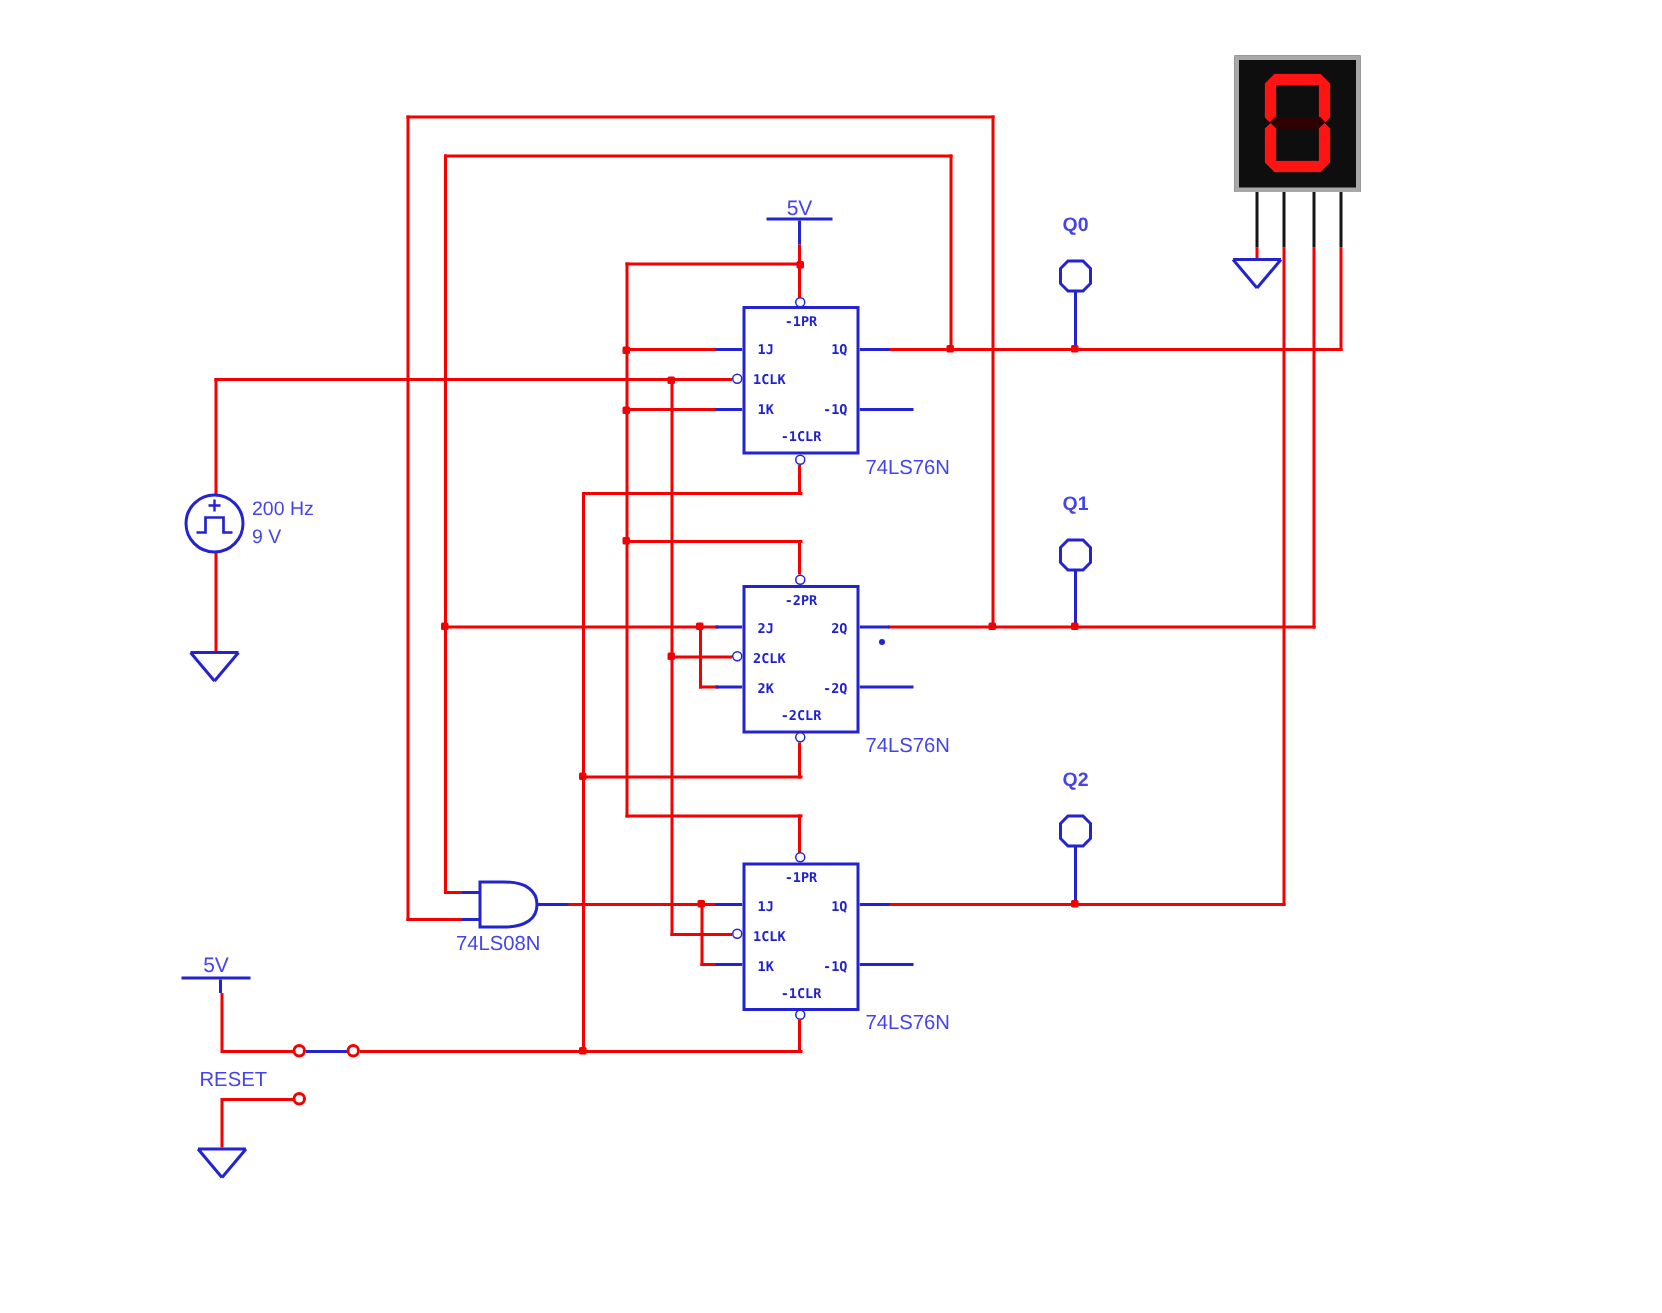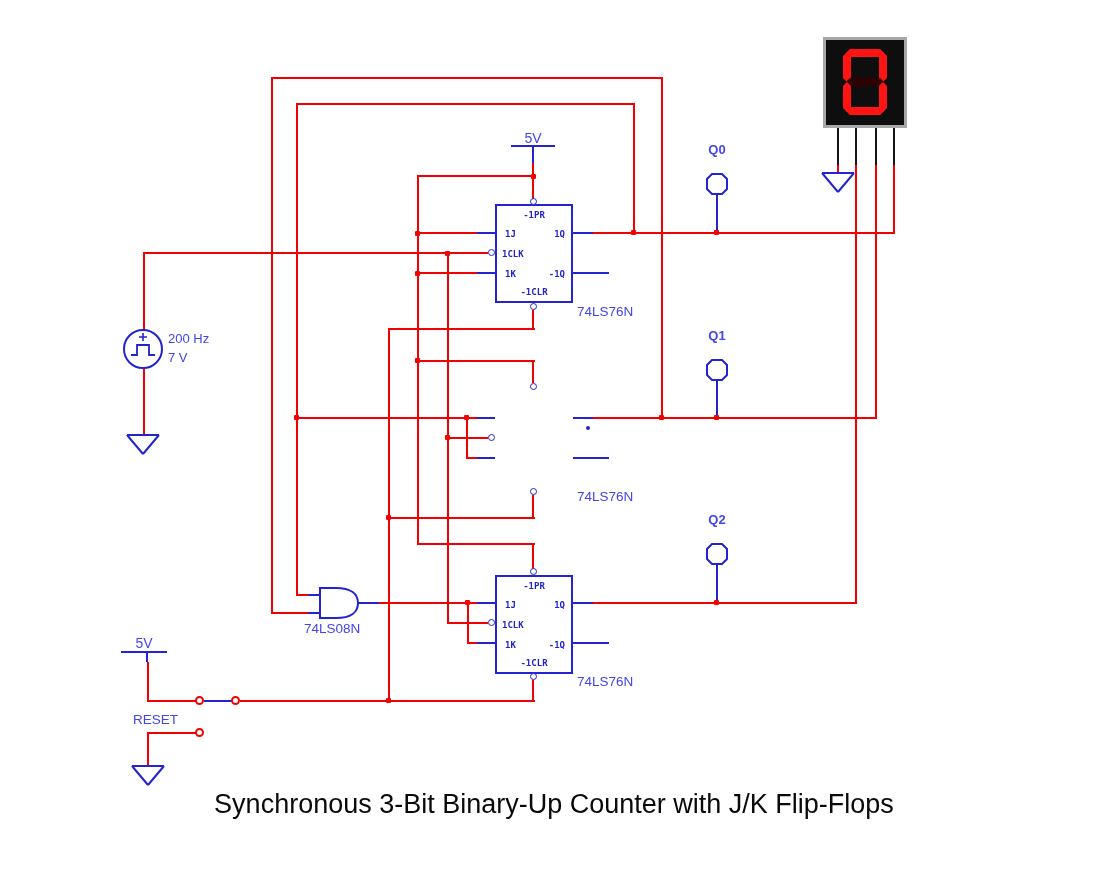--- a/index.html
+++ b/index.html
@@ -145,20 +145,29 @@
     <span class="pin" style="left:8px;top:63px">1K</span>
     <span class="pin ctr" style="bottom:4px">-1CLR</span>
     <span class="pin" style="right:6px;top:23px">1Q</span>
     <span class="pin" style="right:6px;top:63px">-1Q</span>
   </div>
   <div class="bub" style="left:530px;top:198px"></div>
   <div class="bub" style="left:530px;top:303px"></div>
   <div class="bub" style="left:488px;top:249px"></div>
   <div class="lbl big" style="left:577px;top:304px">74LS76N</div>
 
+  <div class="ff" style="left:495px;top:390px">
+    <span class="pin ctr" style="top:4px">-2PR</span>
+    <span class="pin" style="left:8px;top:23px">2J</span>
+    <span class="pin" style="left:5px;top:43px">2CLK</span>
+    <span class="pin" style="left:8px;top:63px">2K</span>
+    <span class="pin ctr" style="bottom:4px">-2CLR</span>
+    <span class="pin" style="right:6px;top:23px">2Q</span>
+    <span class="pin" style="right:6px;top:63px">-2Q</span>
+  </div>
   <div class="bub" style="left:530px;top:383px"></div>
   <div class="bub" style="left:530px;top:488px"></div>
   <div class="bub" style="left:488px;top:434px"></div>
   <div class="lbl big" style="left:577px;top:489px">74LS76N</div>
   <div class="straydot" style="left:586px;top:426px"></div>
 
   <div class="ff" style="left:495px;top:575px">
     <span class="pin ctr" style="top:4px">-1PR</span>
     <span class="pin" style="left:8px;top:23px">1J</span>
     <span class="pin" style="left:5px;top:43px">1CLK</span>
@@ -176,21 +185,21 @@
     <path d="M14 4 H30 C45 4 52 10 52 19 C52 28 45 34 30 34 H14 Z" fill="#fff" stroke="#2323cf" stroke-width="2"></path>
   </svg>
   <div class="lbl big" style="left:304px;top:621px">74LS08N</div>
 
   <svg style="left:122px;top:328px" width="44" height="44" viewBox="0 0 44 44">
     <circle cx="21" cy="21" r="19" fill="#fff" stroke="#2323cf" stroke-width="2"></circle>
     <path d="M21 5 V13 M17 9 H25" stroke="#2323cf" stroke-width="1.6" fill="none"></path>
     <path d="M9 27 H15 V17 H27 V27 H33" stroke="#2323cf" stroke-width="1.8" fill="none"></path>
   </svg>
   <div class="lbl" style="left:168px;top:331px">200 Hz</div>
-  <div class="lbl" style="left:168px;top:350px">7 V</div>
+  <div class="lbl" style="left:168px;top:350px">9 V</div>
 
   <svg style="left:125px;top:433px" width="36" height="24" viewBox="0 0 36 24">
     <path d="M2 2 H34 M2 2 L18 21 M34 2 L18 21" stroke="#2323cf" stroke-width="2" fill="none"></path>
   </svg>
   <svg style="left:130px;top:764px" width="36" height="24" viewBox="0 0 36 24">
     <path d="M2 2 H34 M2 2 L18 21 M34 2 L18 21" stroke="#2323cf" stroke-width="2" fill="none"></path>
   </svg>
   <svg style="left:820px;top:171px" width="36" height="24" viewBox="0 0 36 24">
     <path d="M2 2 H34 M2 2 L18 21 M34 2 L18 21" stroke="#2323cf" stroke-width="2" fill="none"></path>
   </svg>
@@ -223,15 +232,14 @@
       <div class="seg segh on" style="left:3px;top:0"></div>
       <div class="seg segv on" style="left:0;top:3px"></div>
       <div class="seg segv on" style="left:36px;top:3px"></div>
       <div class="seg segh off" style="left:3px;top:29px"></div>
       <div class="seg segv on" style="left:0;top:33px"></div>
       <div class="seg segv on" style="left:36px;top:33px"></div>
       <div class="seg segh on" style="left:3px;top:58px"></div>
     </div>
   </div>
 
-  <div class="title">Synchronous 3-Bit Binary-Up Counter with J/K Flip-Flops</div>
 
 </div>
 
 </body></html>

